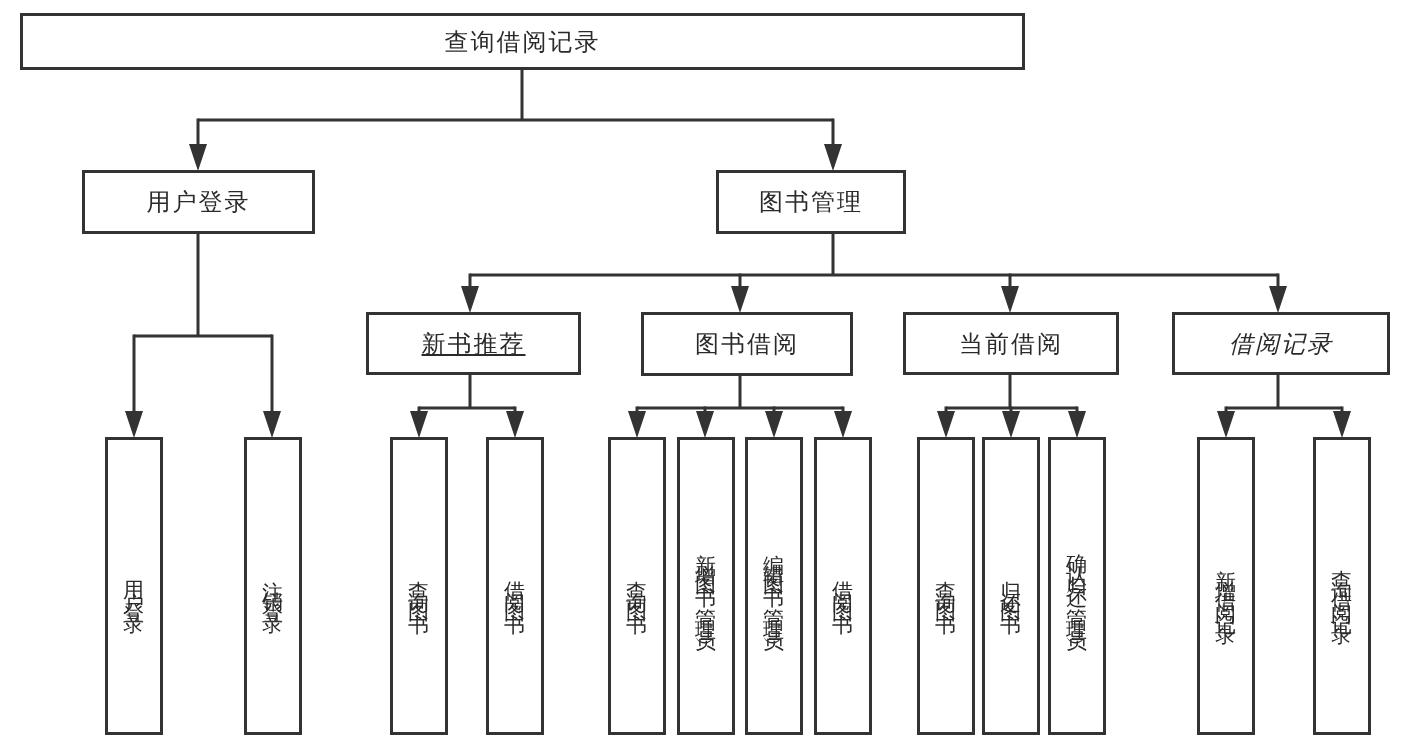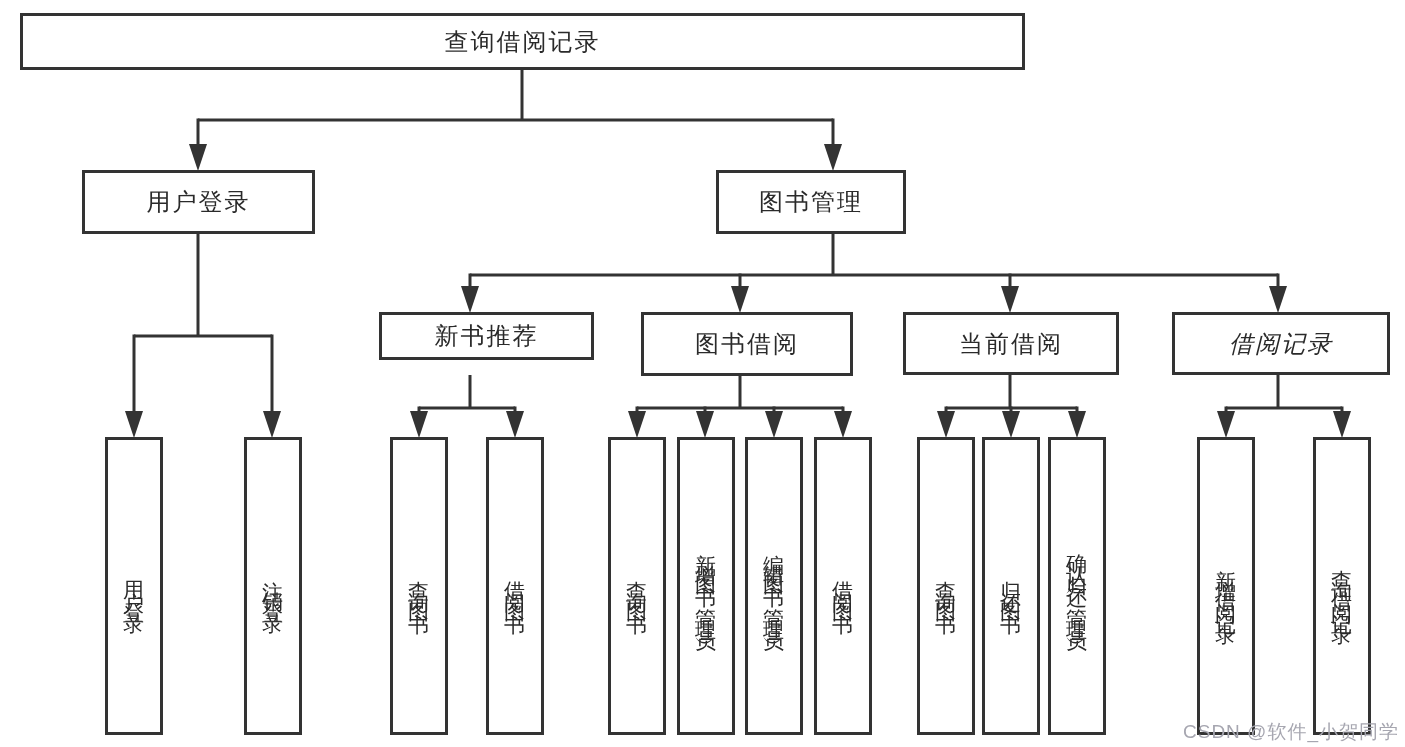--- a/index.html
+++ b/index.html
@@ -115,21 +115,21 @@
       <line x1="1342" y1="406.5" x2="1342" y2="414"></line>
       <polygon points="1333,411 1351,411 1342,438"></polygon>
     </g>
   </svg>
 
   <div class="node hbox" style="left:20px;top:13px;width:1005px;height:57px;">查询借阅记录</div>
 
   <div class="node hbox" style="left:82px;top:170px;width:233px;height:64px;">用户登录</div>
   <div class="node hbox" style="left:716px;top:170px;width:190px;height:64px;">图书管理</div>
 
-  <div class="node hbox" style="left:379px;top:312px;width:215px;height:48px;">新书推荐</div>
+  <div class="node hbox" style="left:366px;top:312px;width:215px;height:63px;text-decoration:underline;">新书推荐</div>
   <div class="node hbox" style="left:633px;top:312px;width:212px;height:64px;margin-left:8px;">图书借阅</div>
   <div class="node hbox" style="left:903px;top:312px;width:216px;height:63px;">当前借阅</div>
   <div class="node hbox" style="left:1172px;top:312px;width:218px;height:63px;font-style:italic;">借阅记录</div>
 
   <div class="node vbox" style="left:105px;top:437px;">
     <span>用户登录</span>
   </div>
   <div class="node vbox" style="left:244px;top:437px;">
     <span>注销登录</span>
   </div>
@@ -164,15 +164,14 @@
     <span>确认归还（管理员）</span>
   </div>
 
   <div class="node vbox" style="left:1197px;top:437px;">
     <span>新增借阅记录</span>
   </div>
   <div class="node vbox" style="left:1313px;top:437px;">
     <span>查询借阅记录</span>
   </div>
 
-  <div class="watermark">CSDN @软件_小贺同学</div>
 
 </div>
 
 </body></html>

